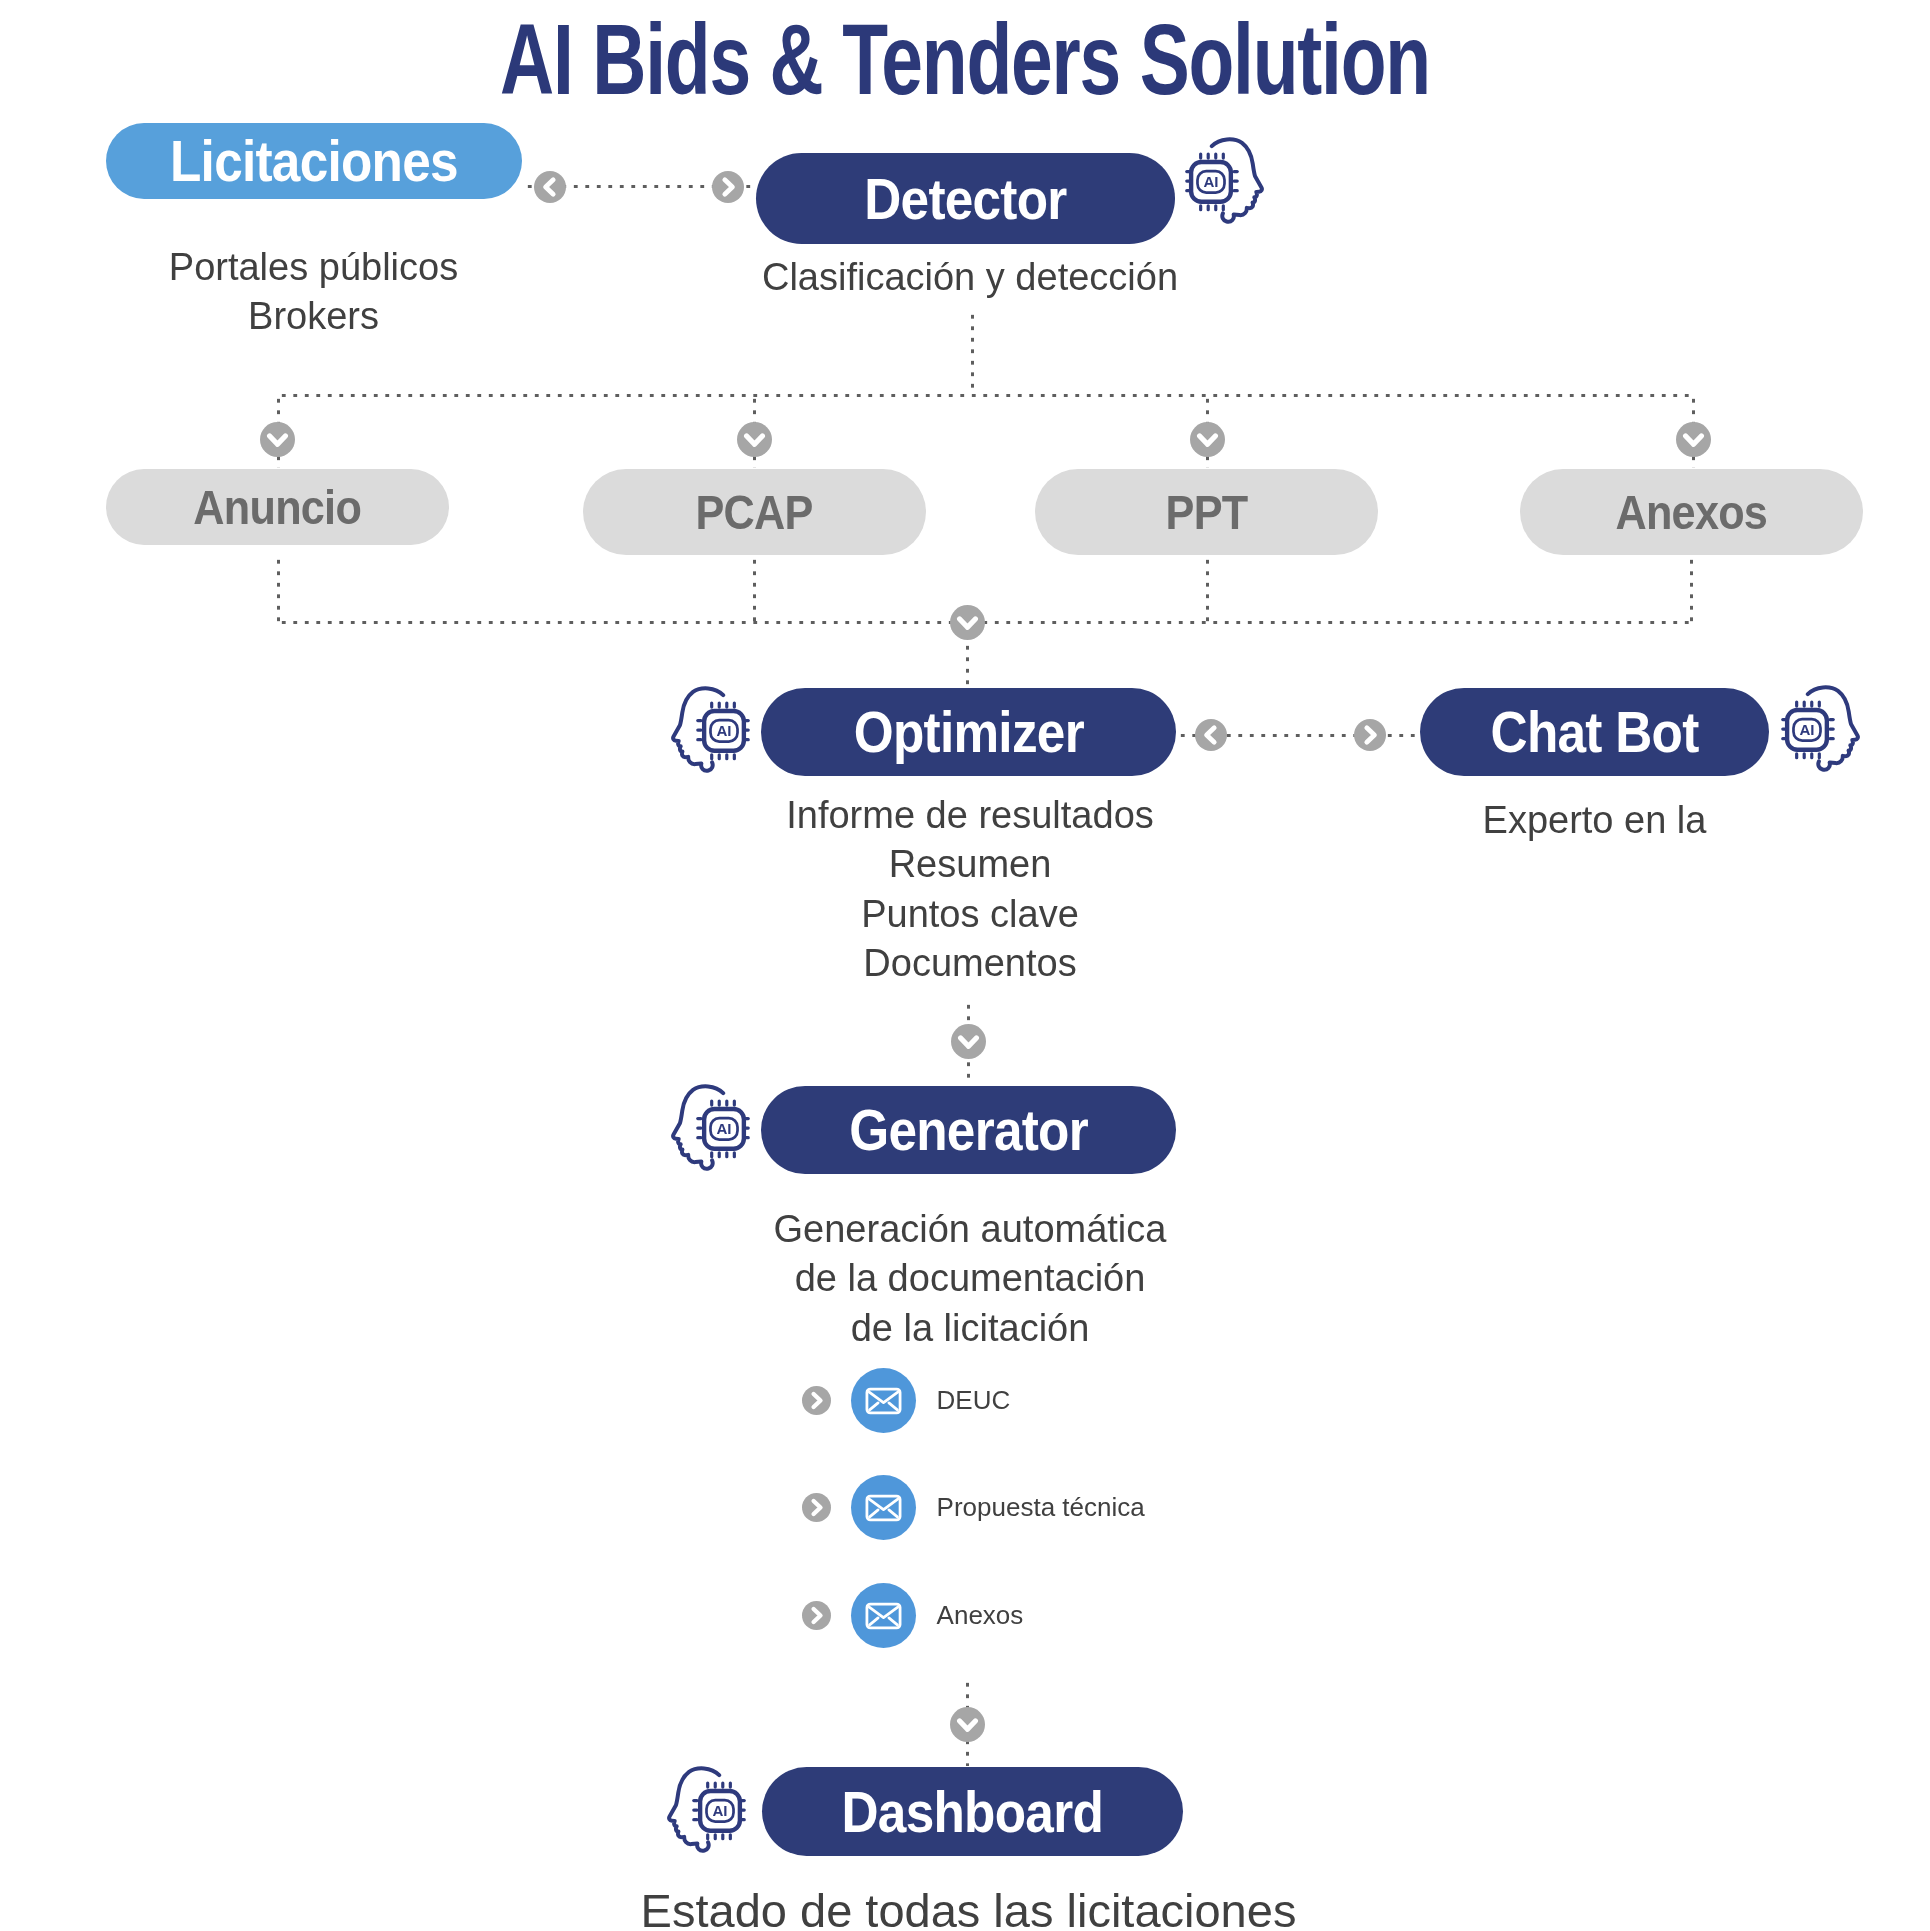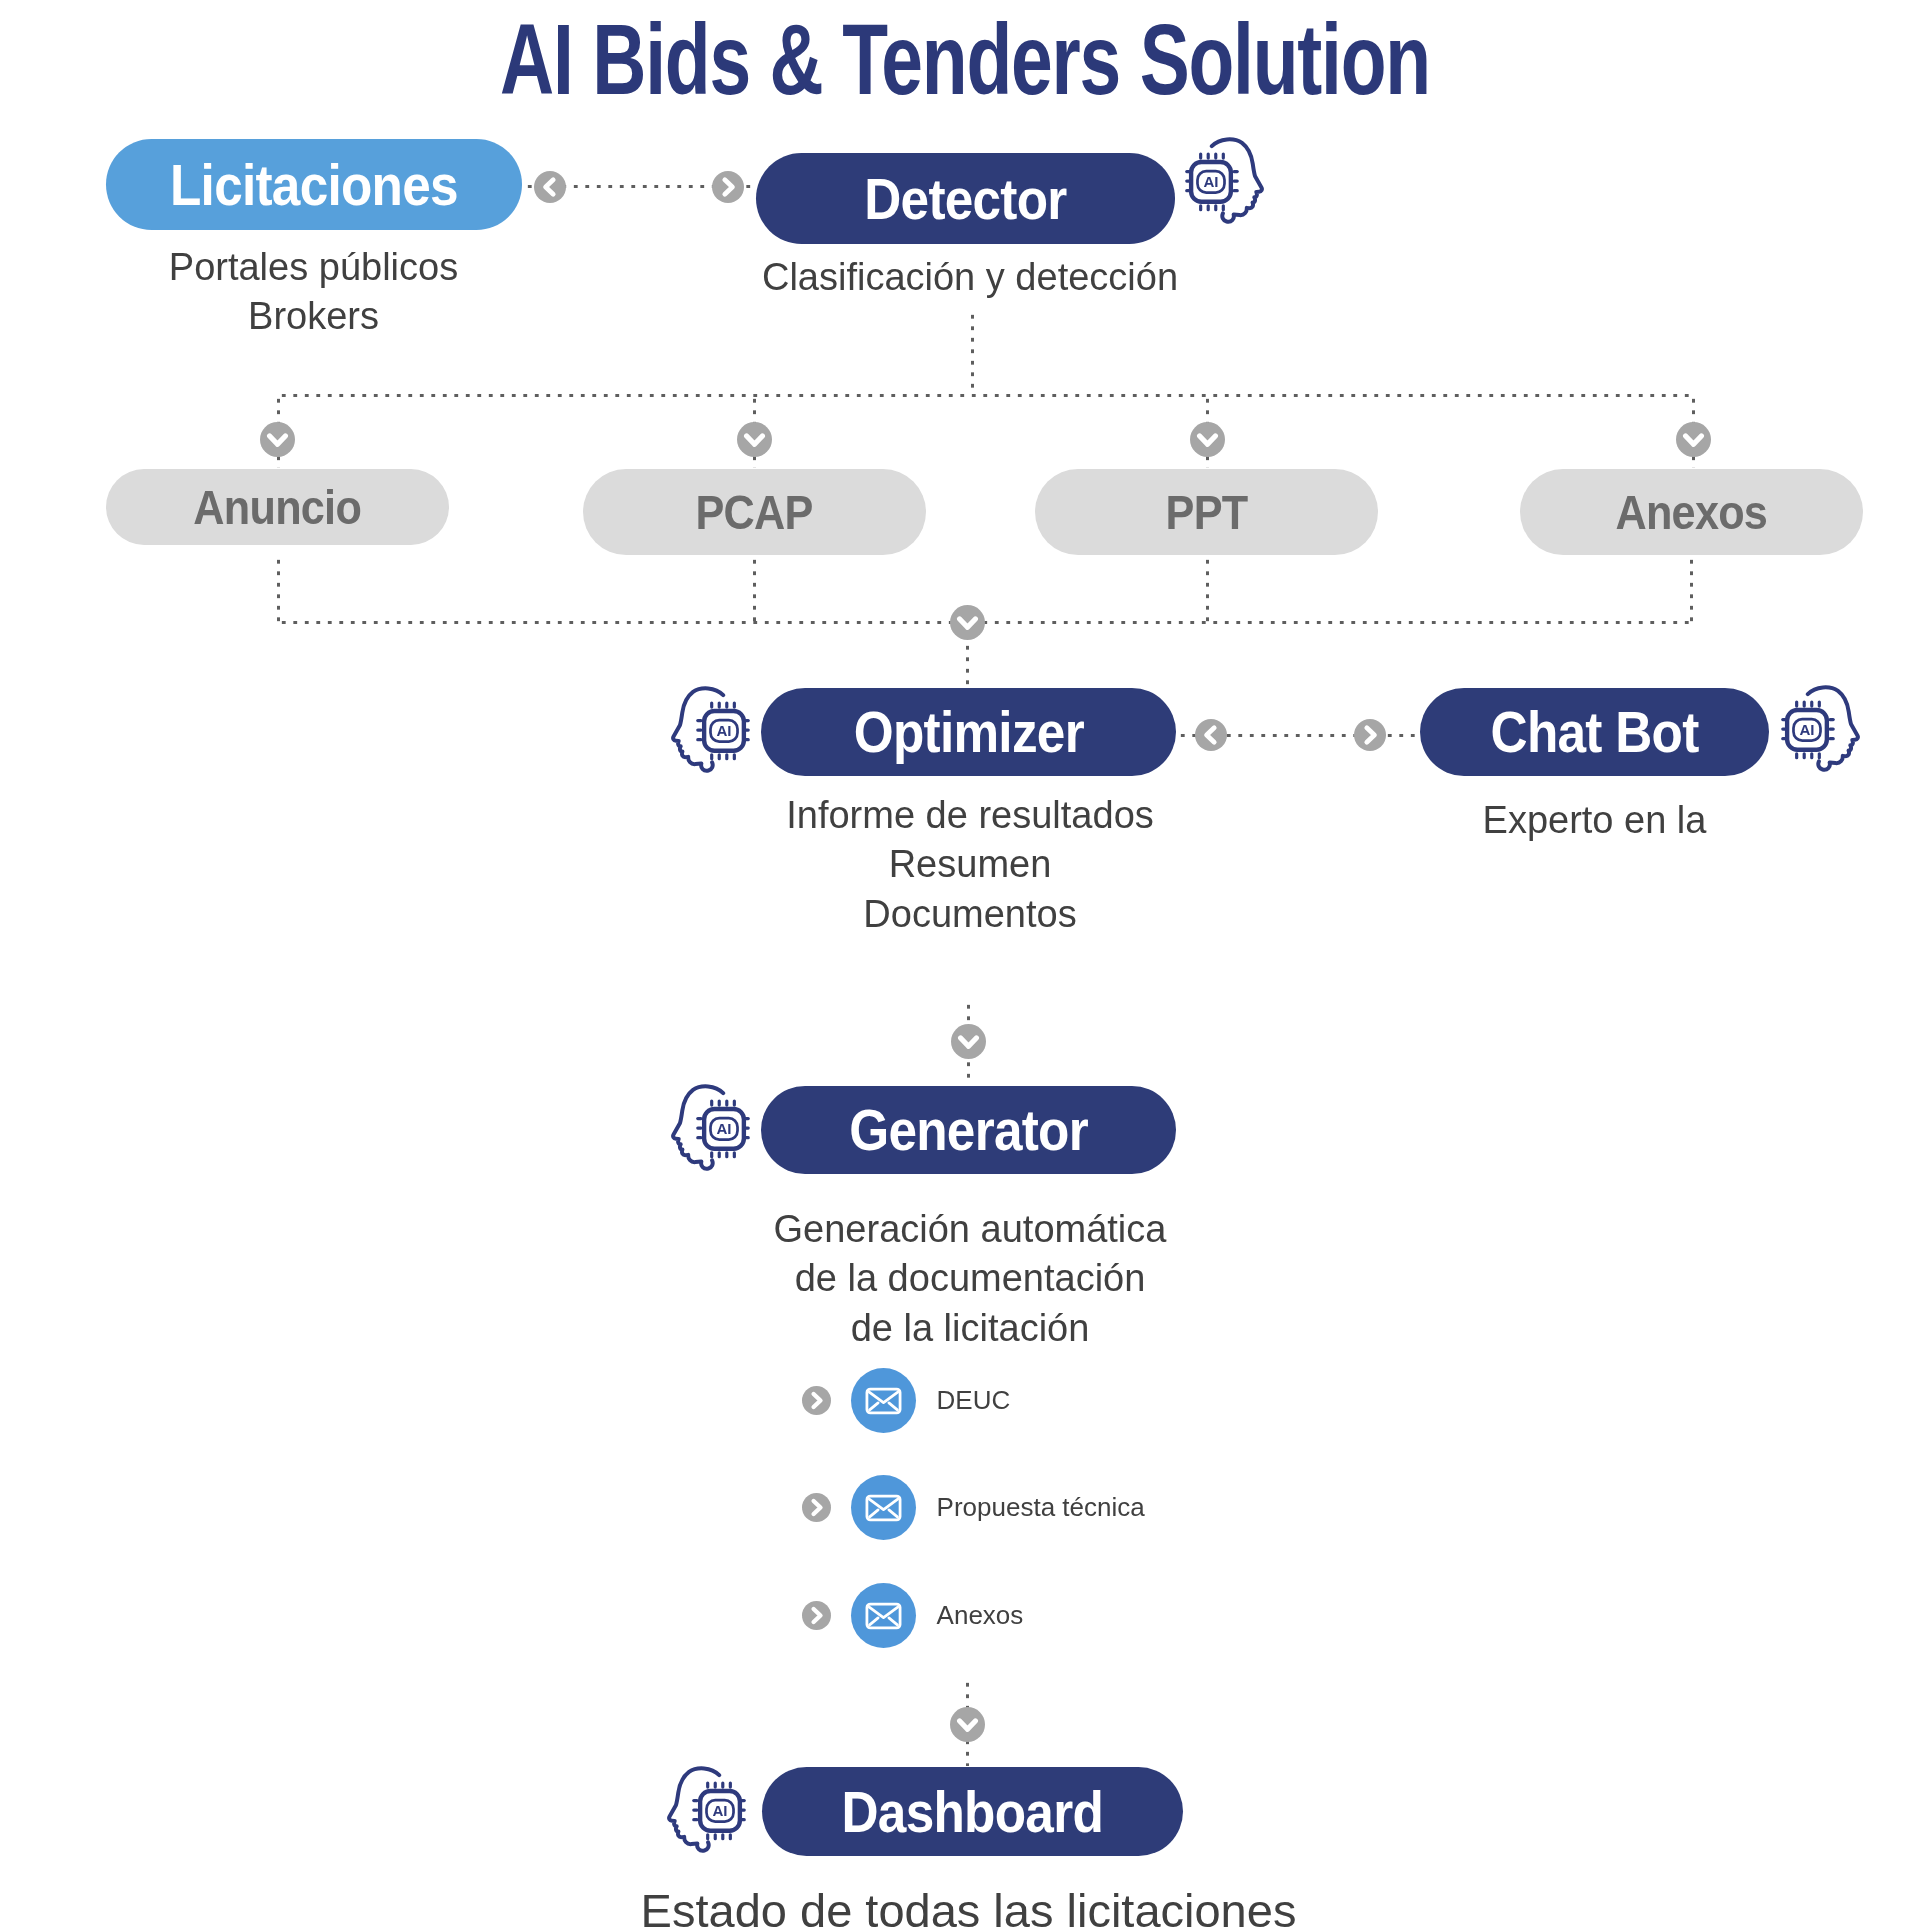--- a/index.html
+++ b/index.html
@@ -52,21 +52,21 @@
   .env rect,.env path{fill:none;stroke:#fff;stroke-width:3.6;stroke-linecap:round;stroke-linejoin:round}
   .out-label{margin-left:20.6px;font-size:26px;color:var(--text-dark);white-space:nowrap}
 </style>
 </head>
 <body>
 
 <div class="canvas">
 
   <h1 class="title">AI Bids &amp; Tenders Solution</h1>
 
-  <div class="pill blue" style="left:106px;top:139px;width:416px;height:91px">
+  <div class="pill blue" style="left:106px;top:123px;width:416px;height:76px">
     <span class="plabel">Licitaciones</span>
   </div>
 
   <div class="dh" style="left:524px;top:184px;width:232px"></div>
   <svg class="chev left" style="left:534px;top:171px" viewBox="0 0 40 40">
     <circle cx="20" cy="20" r="20"></circle>
       <path d="M16 11 L25.5 20 L16 29"></path>
     </svg>
   <svg class="chev" style="left:712px;top:171px" viewBox="0 0 40 40">
     <circle cx="20" cy="20" r="20"></circle>
@@ -210,20 +210,21 @@
           <rect class="pin" x="60" y="56" width="8" height="4" rx="2"></rect>
           <rect class="pin" x="0.5" y="68" width="8" height="4" rx="2"></rect>
           <rect class="pin" x="60" y="68" width="8" height="4" rx="2"></rect>
         </g>
     <text x="33" y="65.5">AI</text>
       </svg></div>
 
   <div class="desc" style="left:696px;top:791px;width:548px">
     <div>Informe de resultados</div>
     <div>Resumen</div>
+    <div>Puntos clave</div>
     <div>Documentos</div>
   </div>
   <div class="desc" style="left:1396px;top:796px;width:397px">
     <div>Experto en la</div>
   </div>
 
   <div class="dv" style="left:966px;top:1001px;height:84px"></div>
   <svg class="chev down big" style="left:951px;top:1024px" viewBox="0 0 40 40">
     <circle cx="20" cy="20" r="20"></circle>
       <path d="M16 11 L25.5 20 L16 29"></path>

